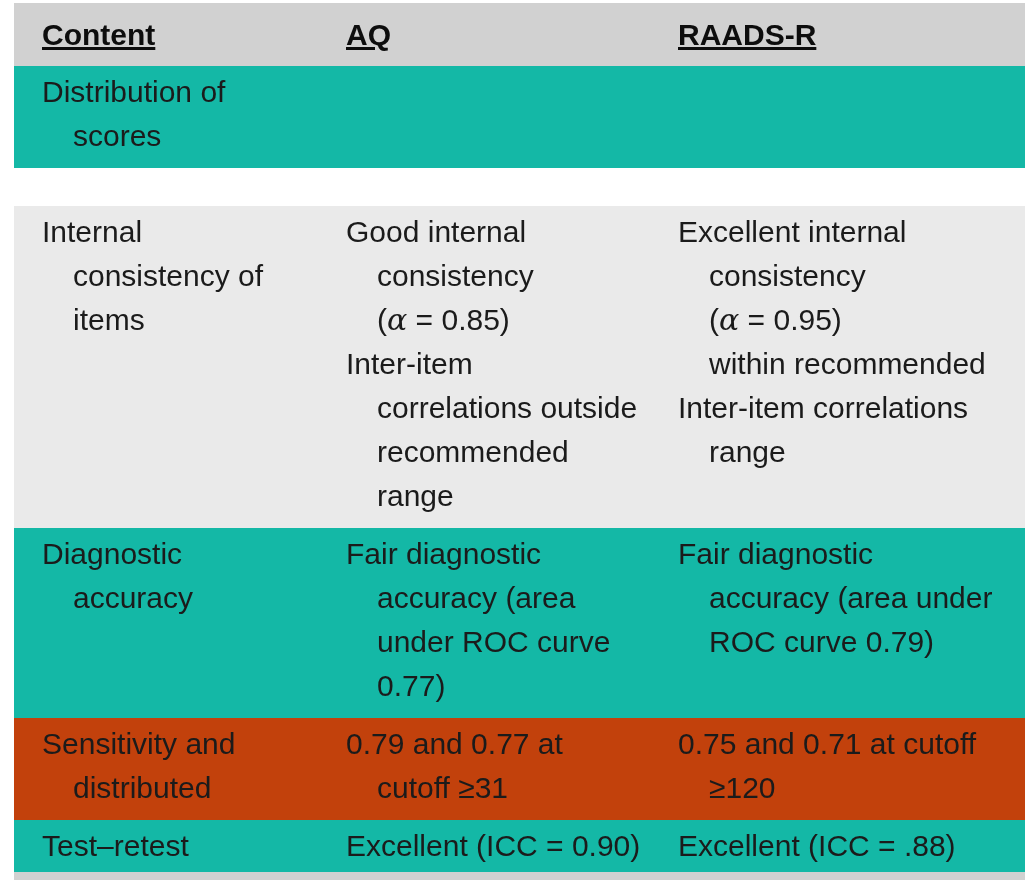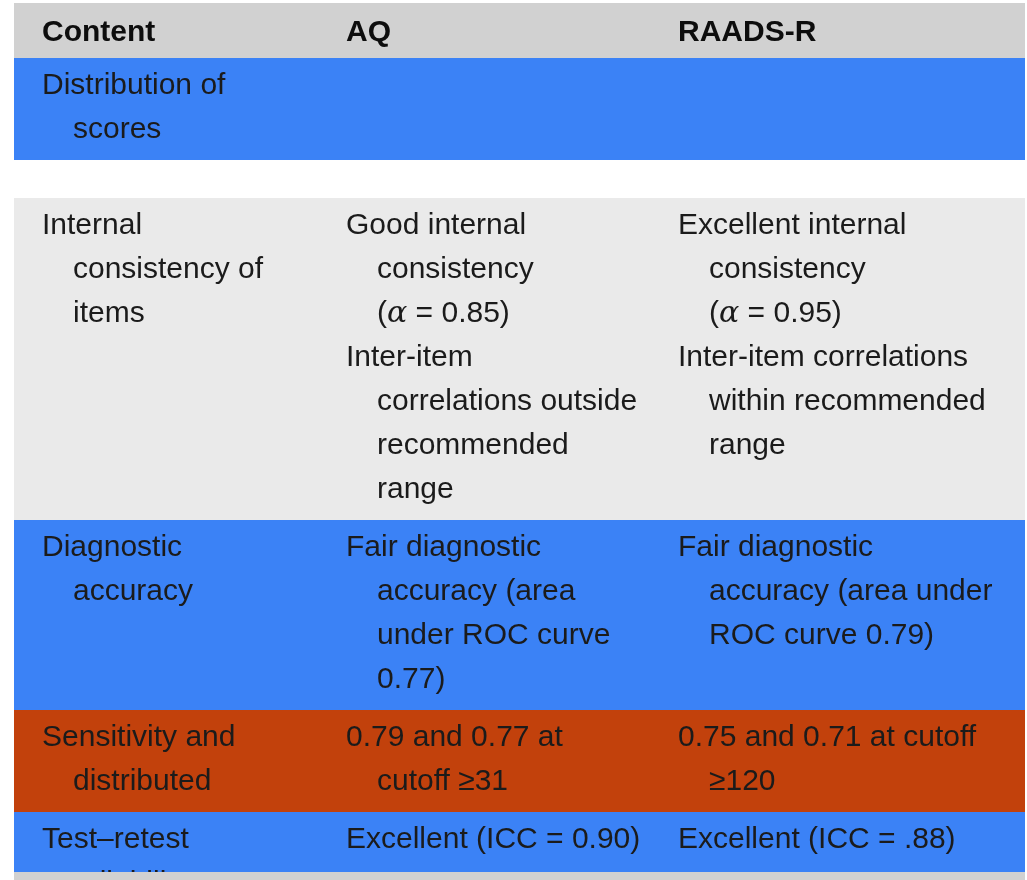--- a/index.html
+++ b/index.html
@@ -11,34 +11,35 @@
     font-family: "Liberation Sans", sans-serif;
     color: #1b1b1b;
   }
   .table {
     position: absolute;
     top: 3px; left: 14px; right: 2px;
   }
   .header-row {
     display: grid;
     grid-template-columns: 304px 332px 1fr;
-    height: 55px;
+    height: 63px;
     align-items: center;
     background: #d1d1d1;
     font-weight: 700;
     font-size: 30px;
     color: #0d0d0d;
+    text-decoration: underline;
   }
   .hcell { padding-left: 28px; }
   .row {
     display: grid;
     grid-template-columns: 304px 332px 1fr;
     padding: 4px 0 10px 0;
     font-size: 30px;
-    background: #3b82f6;
+    background: #14b8a6;
   }
   .row.alt { background: #eaeaea; }
   .cell { padding-left: 28px; padding-right: 4px; }
   .line { line-height: 44px; white-space: nowrap; }
   .line.cont { padding-left: 31px; }
   .alpha {
     font-style: italic;
     font-family: "DejaVu Serif", serif;
   }
   .bottom-strip {
@@ -87,22 +88,22 @@
             <div class="line cont">range</div>
           </div>
         </div>
         <div class="cell col-raads">
           <div class="para">
             <div class="line">Excellent internal</div>
             <div class="line cont">consistency</div>
             <div class="line cont">(<span class="alpha">α</span> = 0.95)</div>
           </div>
           <div class="para">
+            <div class="line cont">within recommended</div>
             <div class="line">Inter-item correlations</div>
-            <div class="line cont">within recommended</div>
             <div class="line cont">range</div>
           </div>
         </div>
       </div>
       <div class="row">
         <div class="cell col-content">
           <div class="para">
             <div class="line">Diagnostic</div>
             <div class="line cont">accuracy</div>
           </div>

